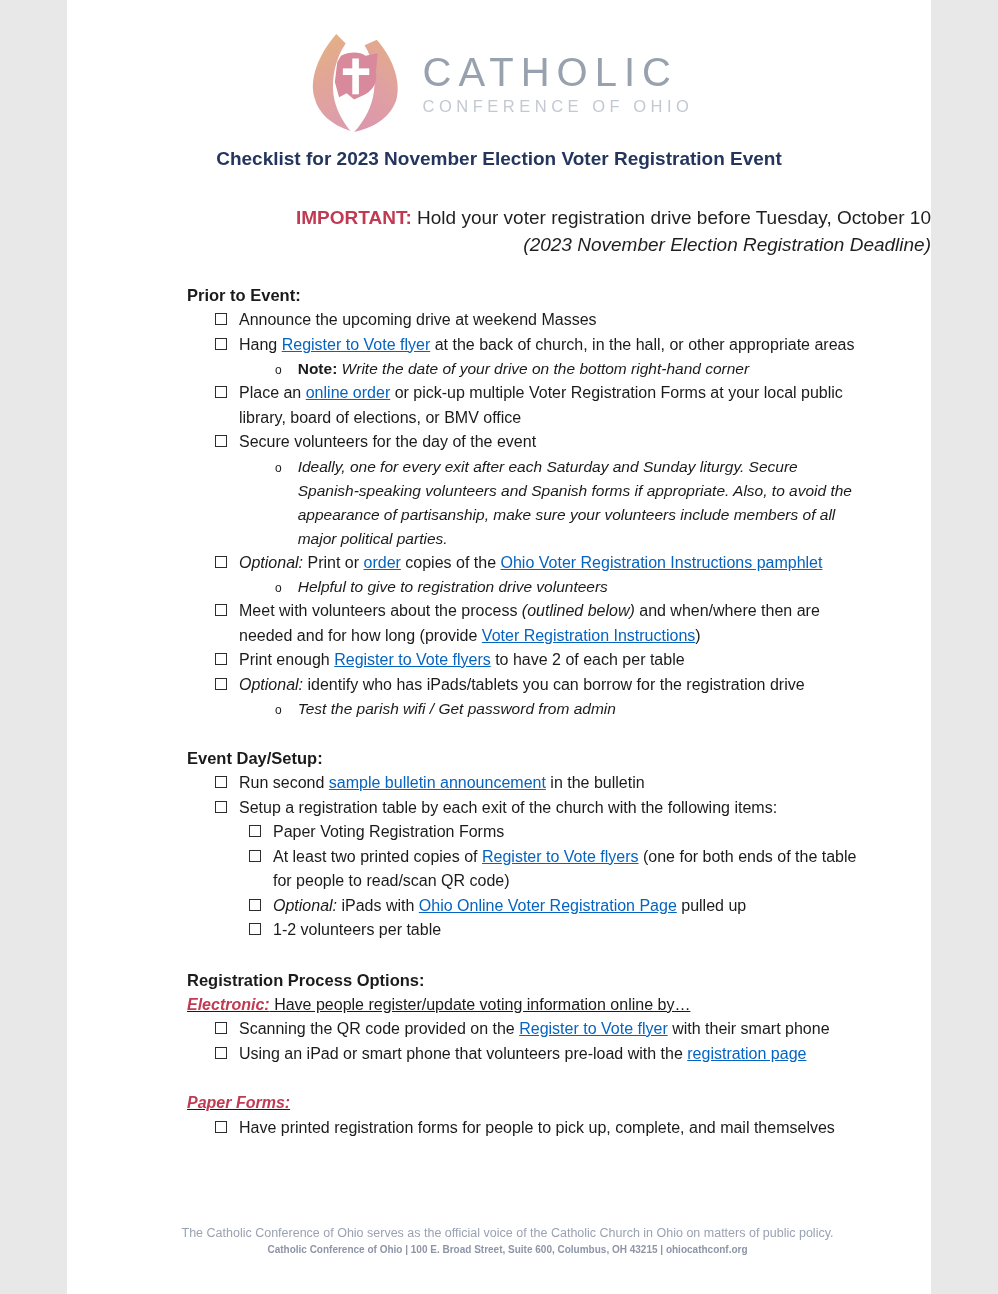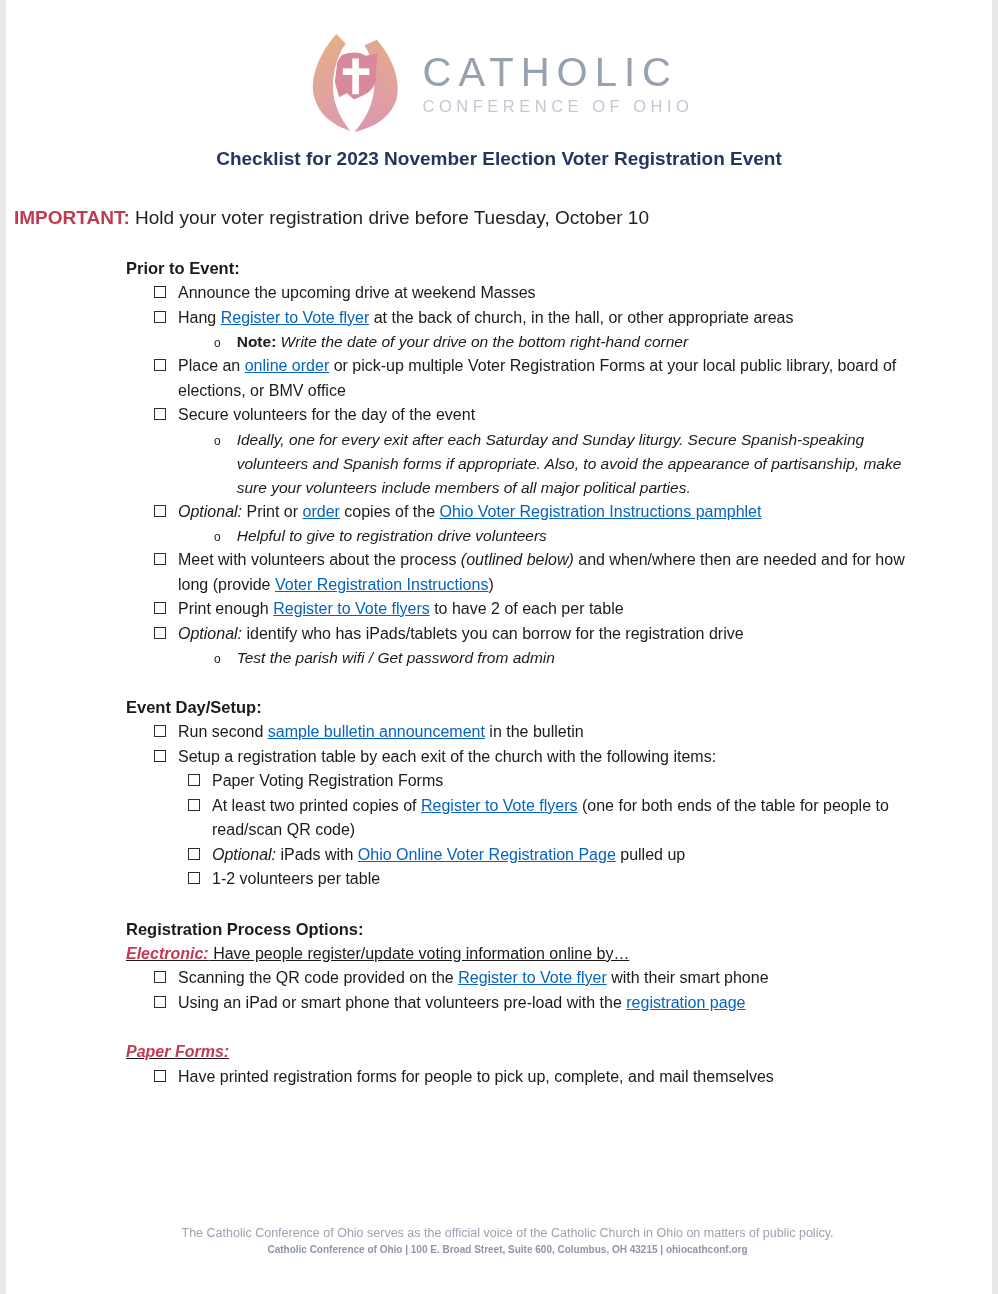--- a/index.html
+++ b/index.html
@@ -2,32 +2,32 @@
 <html style="--navy: #24365E; --red: #C23A52; --link: #0563C1; --gray2: #8D95A6;"><head>
 <meta charset="utf-8">
 <style>
   :root{
     --navy:#24365E; --red:#C23A52; --link:#0563C1; --ink:#1b1b1b;
     --gray1:#9AA2B2; --gray2:#8D95A6; --brand:#98A1AE; --brand2:#C3C9D3;
   }
   *{box-sizing:border-box;margin:0;padding:0;}
   html,body{background:#e8e8e8;}
   .page{
-    width:986px;height:1294px;position:relative;background:#ffffff;
+    width:864px;height:1294px;position:relative;background:#ffffff;
     margin:0 auto;font-family:"Liberation Sans",sans-serif;color:var(--ink);
     overflow:hidden;
   }
   
   .logo-wrap{display:flex;justify-content:center;align-items:center;gap:14px;padding-top:34px;height:132px;}
   .logo-text{display:flex;flex-direction:column;line-height:1;}
   .brand{font-size:40px;letter-spacing:7px;color:var(--brand);font-weight:400;}
   .brand-sub{font-size:16.5px;letter-spacing:4.5px;color:var(--brand2);margin-top:6px;font-weight:400;}
   
   .title{margin-top:16px;text-align:center;font-size:19px;font-weight:700;color:var(--navy);}
-  .important{margin-top:34px;text-align:left;font-size:19px;line-height:27px;color:#1f1f1f;padding-left:8px;}
+  .important{margin-top:34px;text-align:right;font-size:19px;line-height:27px;color:#1f1f1f;padding-left:8px;}
   .important .lbl{color:var(--red);font-weight:700;}
   .important .sub{font-style:italic;}
   
   .content{padding:0 68px 0 120px;}
   .section{margin-top:25px;}
   .h{font-weight:700;font-size:16.5px;line-height:24px;margin-bottom:1px;}
   .row{display:flex;align-items:flex-start;font-size:16px;line-height:24.5px;}
   .row.check{padding-left:28px;}
   .row.check2{padding-left:62px;}
   .row.sub{padding-left:88px;font-style:italic;font-size:15.5px;line-height:24px;}
@@ -77,20 +77,21 @@
     <div class="logo-text">
       <span class="brand">CATHOLIC</span>
       <span class="brand-sub">CONFERENCE OF OHIO</span>
     </div>
   </div>
 
   <div class="title">Checklist for 2023 November Election Voter Registration Event</div>
 
   <div class="important">
     <div><span class="lbl">IMPORTANT:</span><span> Hold your voter registration drive before Tuesday, October 10</span></div>
+    <div class="sub">(2023 November Election Registration Deadline)</div>
   </div>
 
   <div class="content" id="sections">
       <div class="section">
         <div class="h">Prior to Event:</div>
         <div class="row check">
           <span class="cb"></span>
           <span class="txt"><span class="seg">Announce the upcoming drive at weekend Masses</span></span>
         </div>
         <div class="row check">

